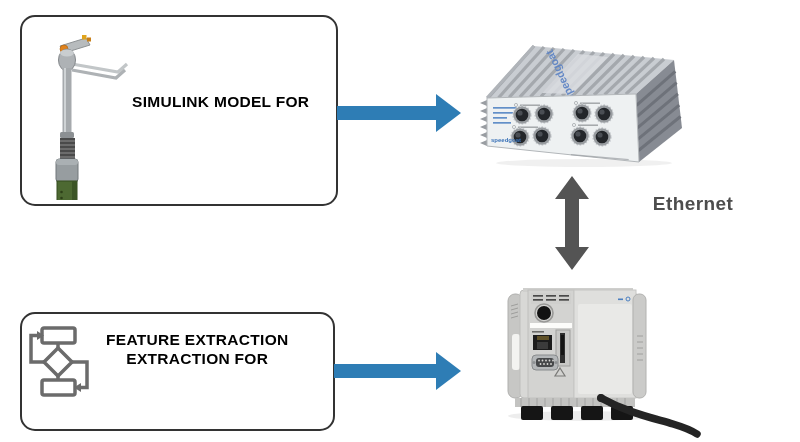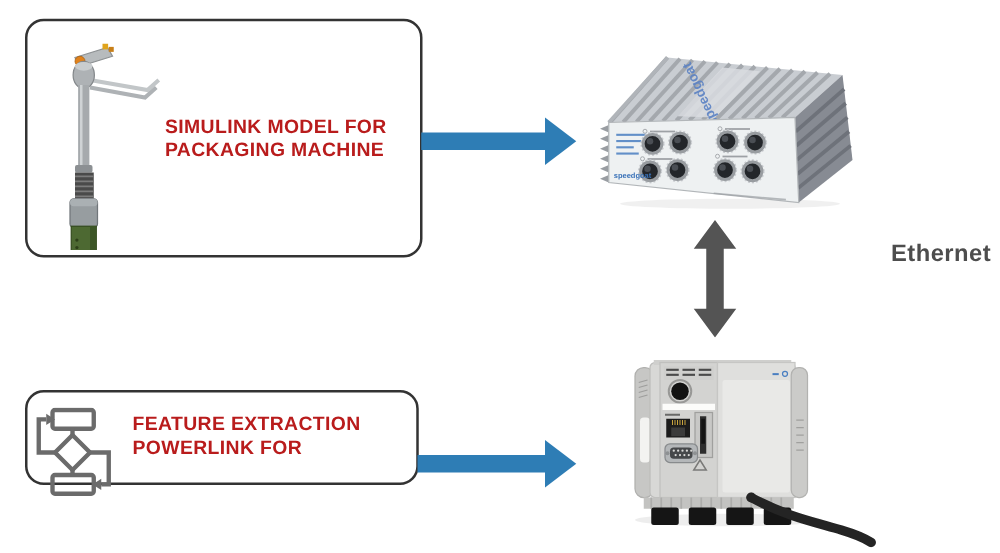--- a/index.html
+++ b/index.html
@@ -6,58 +6,57 @@
   .stage{
     position:relative;width:800px;height:442px;background:#ffffff;
     font-family:"Liberation Sans",sans-serif;overflow:hidden;
   }
   
   .card{
     position:absolute;background:#ffffff;border:2px solid #333333;border-radius:15px;
     box-sizing:border-box;
   }
   #card-simulink{left:20px;top:15px;width:318px;height:191px;}
-  #card-feature{left:20px;top:312px;width:315px;height:76px;}
+  #card-feature{left:20px;top:312px;width:315px;height:119px;text-align:center;}
   .card-text{
-    position:absolute;color:#b91c1c;font-weight:bold;font-size:15.5px;
+    position:absolute;color:#000000;font-weight:bold;font-size:15.5px;
     line-height:18.5px;letter-spacing:.3px;white-space:nowrap;
   }
   #simulink-text{left:110px;top:76px;}
   #feature-text{left:84px;top:17px;}
   
   .h-shaft{position:absolute;height:14px;background:#2e7db5;}
   .h-head{
     position:absolute;width:0;height:0;
     border-top:19px solid transparent;border-bottom:19px solid transparent;
     border-left:25px solid #2e7db5;
   }
   #arrow1-shaft{left:337px;top:106px;width:99px;}
   #arrow1-head{left:436px;top:94px;}
   #arrow2-shaft{left:334px;top:364px;width:102px;}
   #arrow2-head{left:436px;top:352px;}
   
   #v-arrow{position:absolute;left:548px;top:176px;}
   
   #powerlink-label{
-    position:absolute;left:593px;top:192px;width:200px;text-align:right;
+    position:absolute;left:593px;top:192px;width:200px;text-align:center;
     color:#4d4d4d;font-weight:bold;
   }
   #powerlink-line1{font-size:19px;line-height:24px;letter-spacing:.4px;}
   #powerlink-line2{font-size:22px;line-height:27px;letter-spacing:.6px;}
   .abs{position:absolute;}
 </style>
 </head>
 <body>
 
 <div class="stage">
 
   <div class="card" id="card-simulink">
     <div class="card-text" id="simulink-text">
       <div>SIMULINK MODEL FOR</div>
-      <div>PACKAGING MACHINE</div>
     </div>
   </div>
 
   <svg class="abs" style="left:30px;top:20px;" width="110" height="180" viewBox="0 0 110 180">
 
     <polyline points="42,44 88,52 97,44" fill="none" stroke="#c2c6c8" stroke-width="3.2"></polyline>
     <polyline points="42,50 86,58 95,50" fill="none" stroke="#aeb2b5" stroke-width="3.2"></polyline>
 
     <path d="M30,26 L56,18 L60,25 L34,33 Z" fill="#b7bbbd" stroke="#8d9193" stroke-width="1"></path>
     <rect x="52" y="15" width="4.5" height="4.5" fill="#e0a41c"></rect>
@@ -214,21 +213,21 @@
     <polygon points="24,0 41,23 31,23 31,71 41,71 24,94 7,71 17,71 17,23 7,23" fill="#545454"></polygon>
   </svg>
 
   <div id="powerlink-label">
     <div id="powerlink-line1">Ethernet</div>
   </div>
 
   <div class="card" id="card-feature">
     <div class="card-text" id="feature-text">
       <div>FEATURE EXTRACTION</div>
-      <div>POWERLINK FOR</div>
+      <div>EXTRACTION FOR</div>
     </div>
   </div>
 
   <svg class="abs" style="left:28px;top:326px;" width="84" height="80" viewBox="0 0 84 80">
     <g fill="none" stroke="#6b6b6b" stroke-width="3.5">
       <rect x="14" y="2" width="33" height="15" rx="2"></rect>
       <polygon points="16,36 30,22 44,36 30,50"></polygon>
       <rect x="14" y="54" width="33" height="15" rx="2"></rect>
       <line x1="30" y1="17" x2="30" y2="22"></line>
       <line x1="30" y1="50" x2="30" y2="54"></line>

